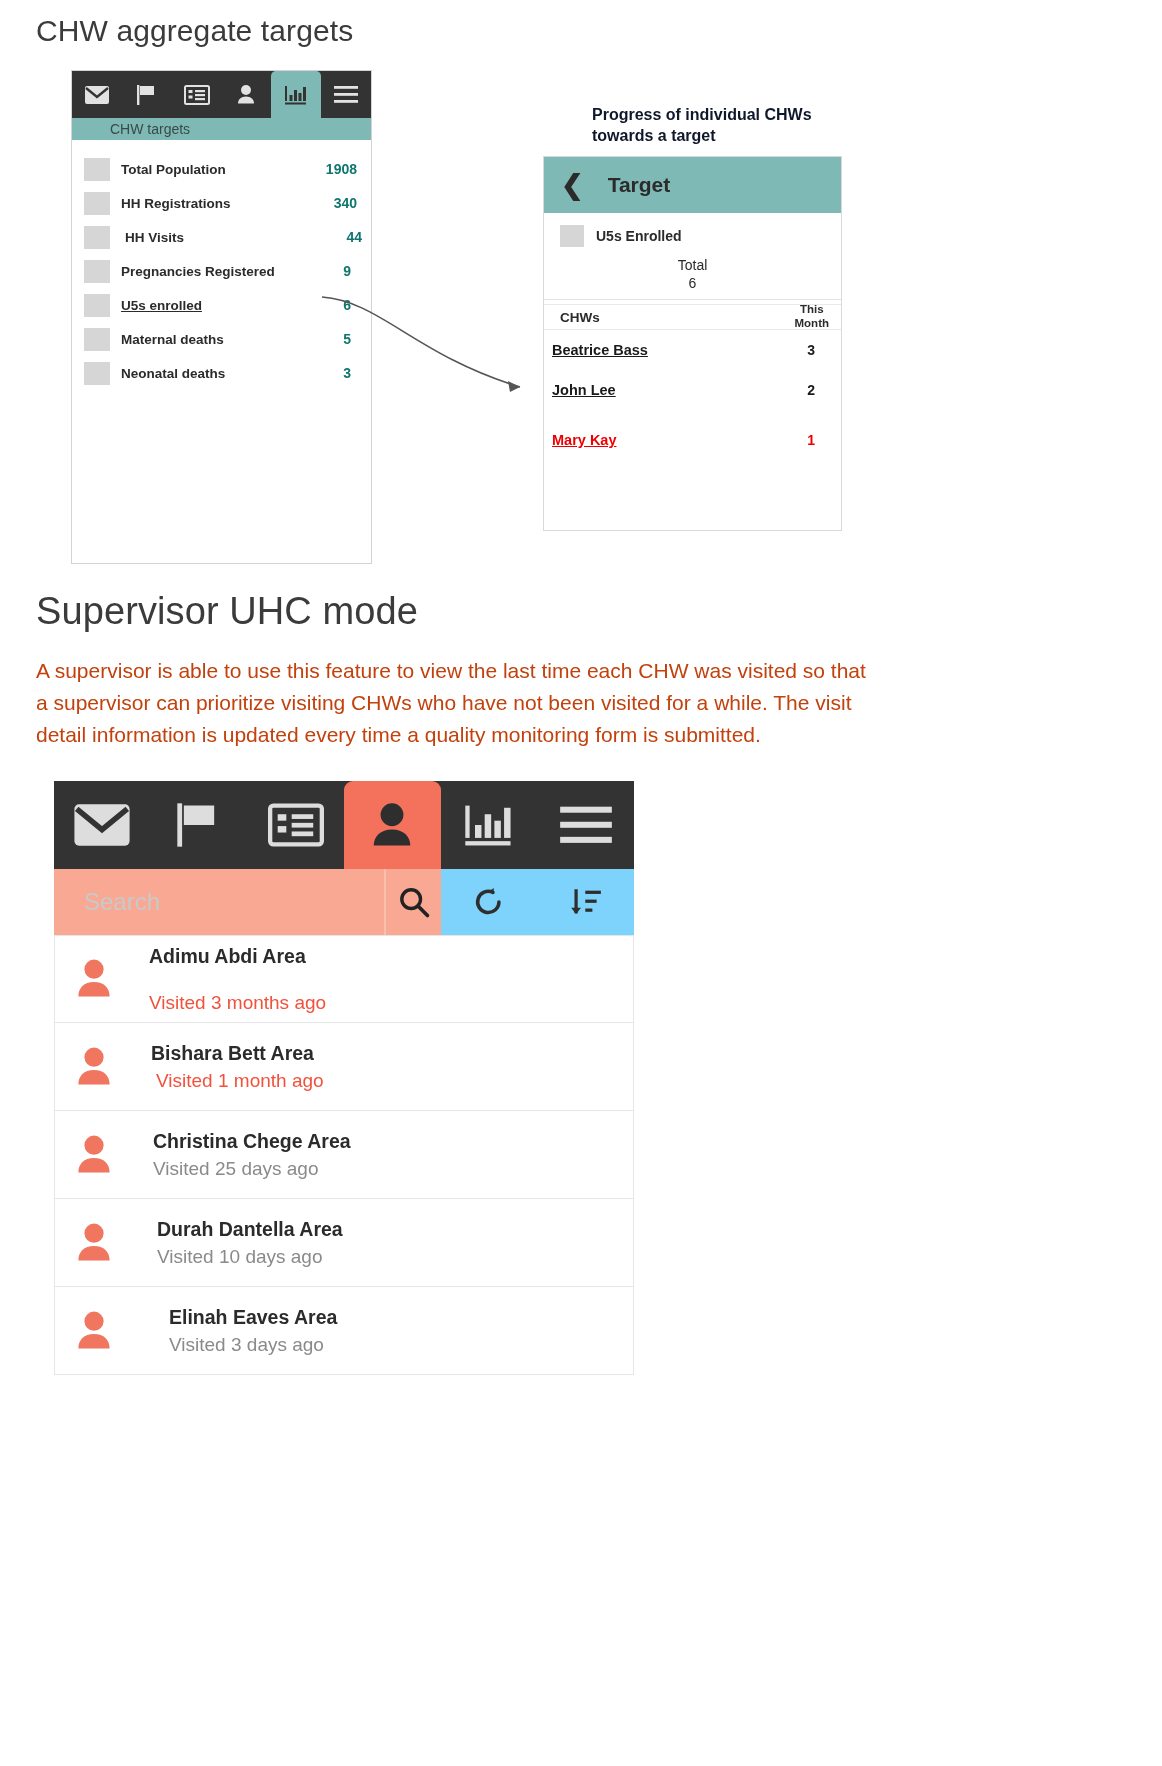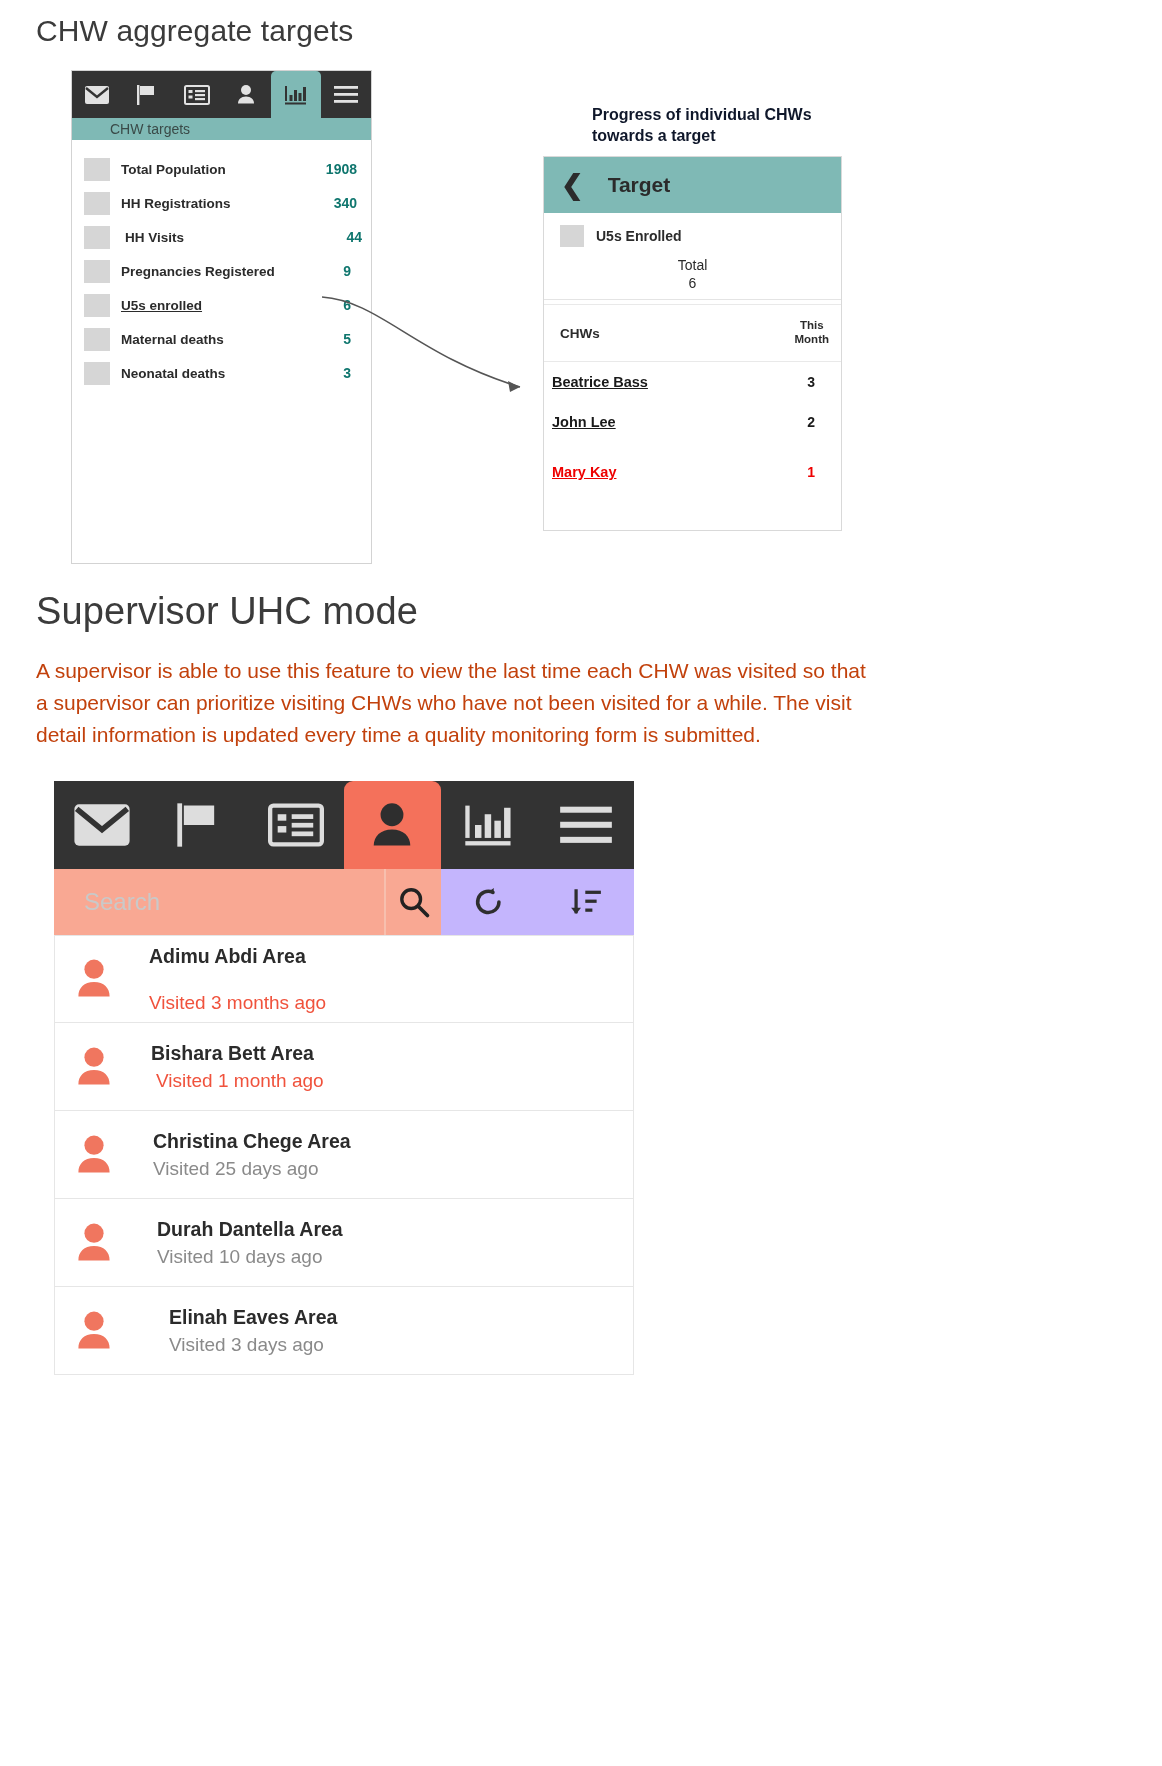--- a/index.html
+++ b/index.html
@@ -169,21 +169,21 @@
     padding: 10px 0 7px 0;
     border-bottom: 1px solid #e4e4e4;
   }
   .total-label { font-size: 14px; color: #2b2b2b; line-height: 1.25; }
   .total-value { font-size: 14px; color: #2b2b2b; line-height: 1.25; }
   .chw-thead {
     display: flex;
     align-items: center;
     border-top: 1px solid #e9e9e9;
     border-bottom: 1px solid #e9e9e9;
-    height: 58px;
+    height: 26px;
     margin-top: 4px;
     padding: 0 12px 0 16px;
   }
   .chw-thead .th-left { font-size: 13.5px; font-weight: bold; color: #2b2b2b; }
   .chw-thead .th-right {
     margin-left: auto;
     font-size: 11.5px; font-weight: bold; color: #2b2b2b;
     text-align: center; line-height: 1.18;
   }
   .chw-row {
@@ -227,21 +227,21 @@
     color: #dddddd;
   }
   .toolbar2 .tb-item.selected-coral {
     background: #f4715b;
     color: #2e2e2e;
     border-top-left-radius: 9px;
     border-top-right-radius: 9px;
   }
   .searchbar {
     display: flex;
-    background: #c4b5fd;
+    background: #7dd3fc;
     height: 66px;
     align-items: stretch;
   }
   .search-input-box {
     background: #f9a893;
     flex: 0 0 330px;
     display: flex;
     align-items: center;
     padding-left: 30px;
   }

